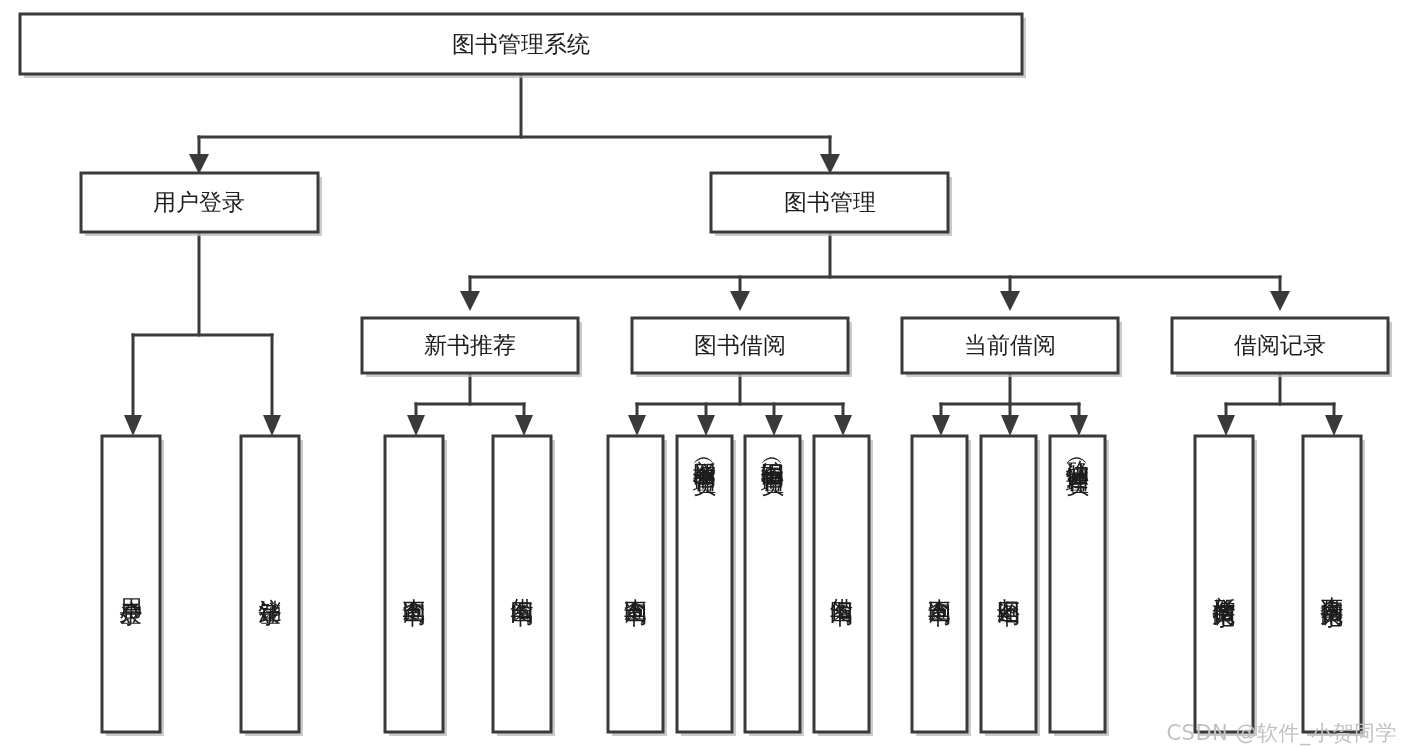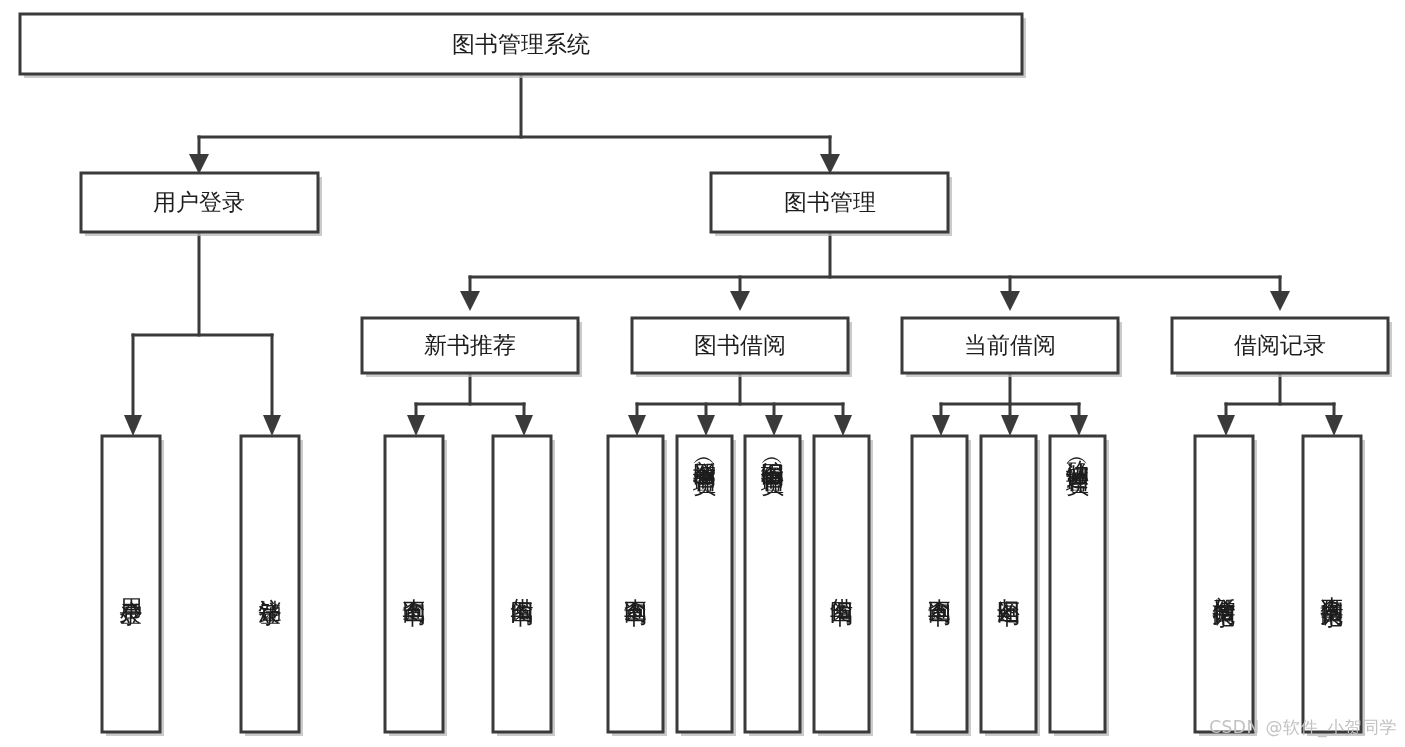--- a/index.html
+++ b/index.html
@@ -66,23 +66,23 @@
     font-size: 23px;
     line-height: 1.18;
     letter-spacing: 2px;
     color: #1d1d1d;
     white-space: nowrap;
     text-align: center;
   }
   .watermark {
     position: absolute;
     right: 8px;
-    bottom: 8px;
+    bottom: 0;
     font-family: "DejaVu Sans", "Liberation Sans", sans-serif;
-    font-size: 17px;
+    font-size: 21px;
     color: #c2c2c2;
     letter-spacing: 0.5px;
     white-space: nowrap;
   }
 </style>
 </head>
 <body>
 
 <div id="diagram-root">
 

